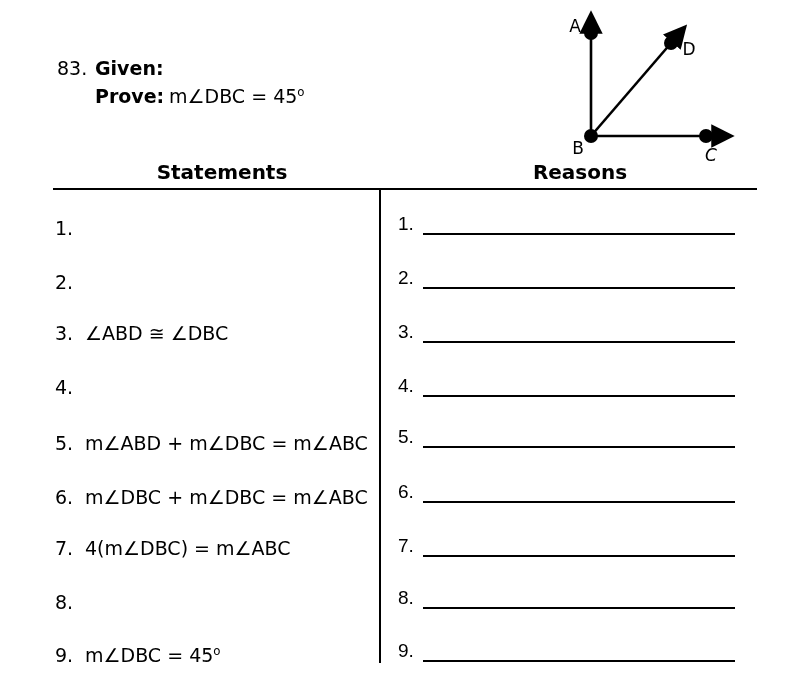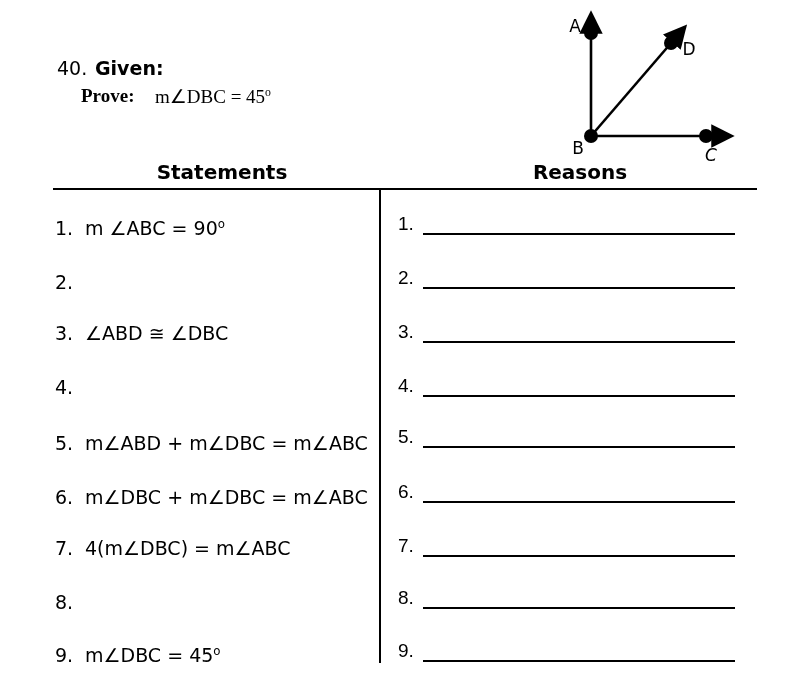--- a/index.html
+++ b/index.html
@@ -12,21 +12,21 @@
     color: #000000;
     font-family: "DejaVu Sans", sans-serif;
     overflow: hidden;
   }
 
   
   .problem { position: absolute; left: 57px; top: 54px; font-size: 19px; }
   .prob-line { display: flex; align-items: center; height: 28px; white-space: pre; }
   .prob-num { width: 38px; }
   .prob-label { width: 74px; font-weight: 700; }
-  .indent { margin-left: 24px; font-family: Liberation Serif, serif; }
+  .indent { margin-left: 38px; }
 
   .sup { vertical-align: super; font-size: 0.62em; line-height: 0; }
   .it { }
   .arrow-over { position: relative; display: inline-block; }
   .arrow-over::before {
     content: "→";
     position: absolute;
     left: 1px;
     top: -0.82em;
     font-size: 0.95em;
@@ -93,21 +93,21 @@
     border-bottom: 2px solid #000;
   }
 </style>
 </head>
 <body>
 
 <div class="page">
 
   <div class="problem">
     <div class="prob-line">
-      <span class="prob-num">40.</span>
+      <span class="prob-num">83.</span>
       <span class="prob-label">Given:</span>
     </div>
     <div class="prob-line indent">
       <span class="prob-label">Prove:</span>
       <span class="math"><span>m∠DBC = 45</span><span class="sup">o</span></span>
     </div>
   </div>
 
   <svg class="diagram" width="200" height="165" viewBox="0 0 200 165">
     <defs>
@@ -128,21 +128,20 @@
     <text x="159" y="159" text-anchor="middle" font-style="italic">C</text>
   </svg>
 
   <div class="col-header reasons-header">Reasons</div>
   <div class="col-header stmts-header">Statements</div>
   <div class="hline"></div>
   <div class="vline"></div>
 
   <div class="stmt" style="top:216px">
     <span class="n">1.</span>
-    <span><span>m ∠ABC = 90</span><span class="sup">o</span></span>
   </div>
   <div class="stmt" style="top:270px">
     <span class="n">2.</span>
   </div>
   <div class="stmt" style="top:321px">
     <span class="n">3.</span>
     <span><span>∠ABD ≅ ∠DBC</span></span>
   </div>
   <div class="stmt" style="top:375px">
     <span class="n">4.</span>

